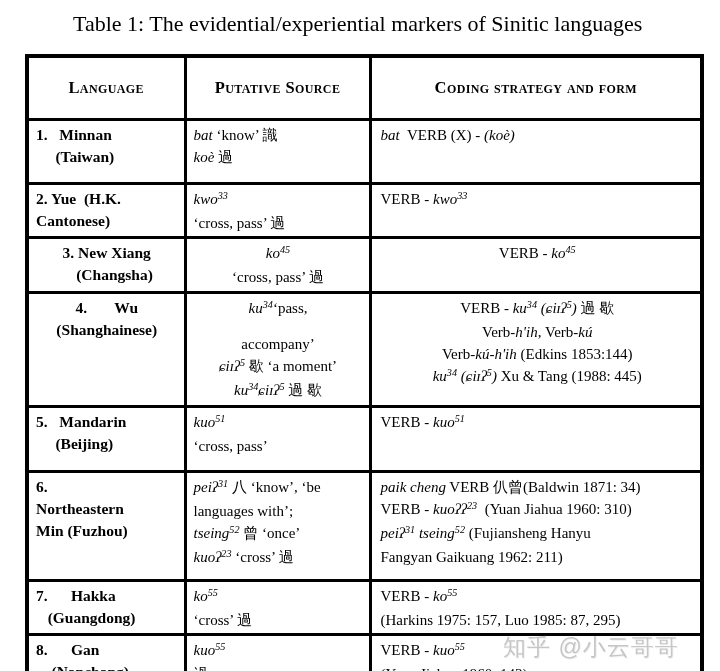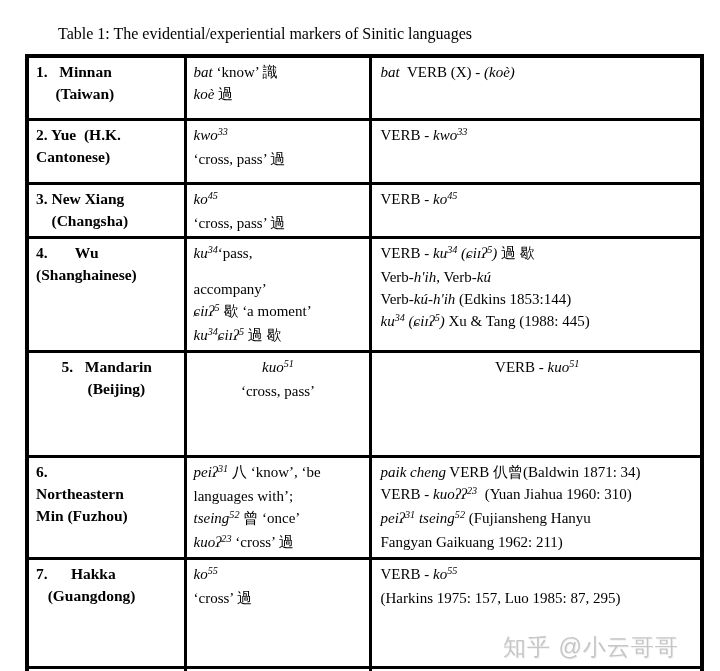--- a/index.html
+++ b/index.html
@@ -10,25 +10,24 @@
   body {
     position: relative;
     width: 720px;
     height: 671px;
     font-family: "Liberation Serif", "DejaVu Serif", serif;
     color: #000000;
     overflow: hidden;
   }
   .title {
     position: absolute;
-    left: 58px;
+    left: 73px;
     top: 11px;
-    font-size: 16px;
+    font-size: 22px;
     white-space: nowrap;
-    margin-top: 14px;
   }
   table.lang-table {
     position: absolute;
     left: 25px;
     top: 54px;
     width: 675px;
     border-collapse: collapse;
     table-layout: fixed;
     border: 4px solid #000000;
   }
@@ -60,21 +59,21 @@
   td.cell-coding { padding-left: 9px; }
   .line { line-height: 22px; white-space: nowrap; }
   .line.gap { height: 12px; line-height: 12px; }
   .it  { font-style: italic; }
   .sup { font-size: 0.68em; position: relative; top: -0.45em; margin-top: 42px; }
   .sm  { font-size: 0.7em; }
   
   table.lang-table tr:nth-child(1) { height: 63px; }
   table.lang-table tr:nth-child(2) { height: 64px; }
   table.lang-table tr:nth-child(3) { height: 54px; }
-  table.lang-table tr:nth-child(4) { height: 55px; }
+  table.lang-table tr:nth-child(4) { height: 55px; text-align: center; }
   table.lang-table tr:nth-child(5) { height: 105px; text-align: center; }
   table.lang-table tr:nth-child(6) { height: 65px; }
   table.lang-table tr:nth-child(7) { height: 109px; }
   table.lang-table tr:nth-child(8) { height: 47px; }
   table.lang-table tr:nth-child(9) { height: 47px; }
   .watermark {
     position: absolute;
     left: 487px;
     top: 632px;
     font-size: 23px;
@@ -93,20 +92,25 @@
 <div class="title">Table 1: The evidential/experiential markers of Sinitic languages</div>
 
 <table class="lang-table">
   <colgroup>
     <col class="c-language">
     <col class="c-source">
     <col class="c-coding">
   </colgroup>
   <tbody id="table-body">
       <tr>
+        <th><span>Language</span></th>
+        <th><span>Putative Source</span></th>
+        <th><span>Coding strategy and form</span></th>
+      </tr>
+      <tr>
         <td class="cell-language">
           <div class="line"><span>1.&nbsp;&nbsp;&nbsp;Minnan</span></div>
           <div class="line"><span>&nbsp;&nbsp;&nbsp;&nbsp;&nbsp;(Taiwan)</span></div>
         </td>
         <td class="cell-source">
           <div class="line"><span class="it">bat</span><span> ‘know’ 識</span></div>
           <div class="line"><span class="it">koè</span><span> 過</span></div>
         </td>
         <td class="cell-coding">
           <div class="line"><span class="it">bat</span><span>&nbsp; VERB (X) - </span><span class="it">(koè)</span></div>

